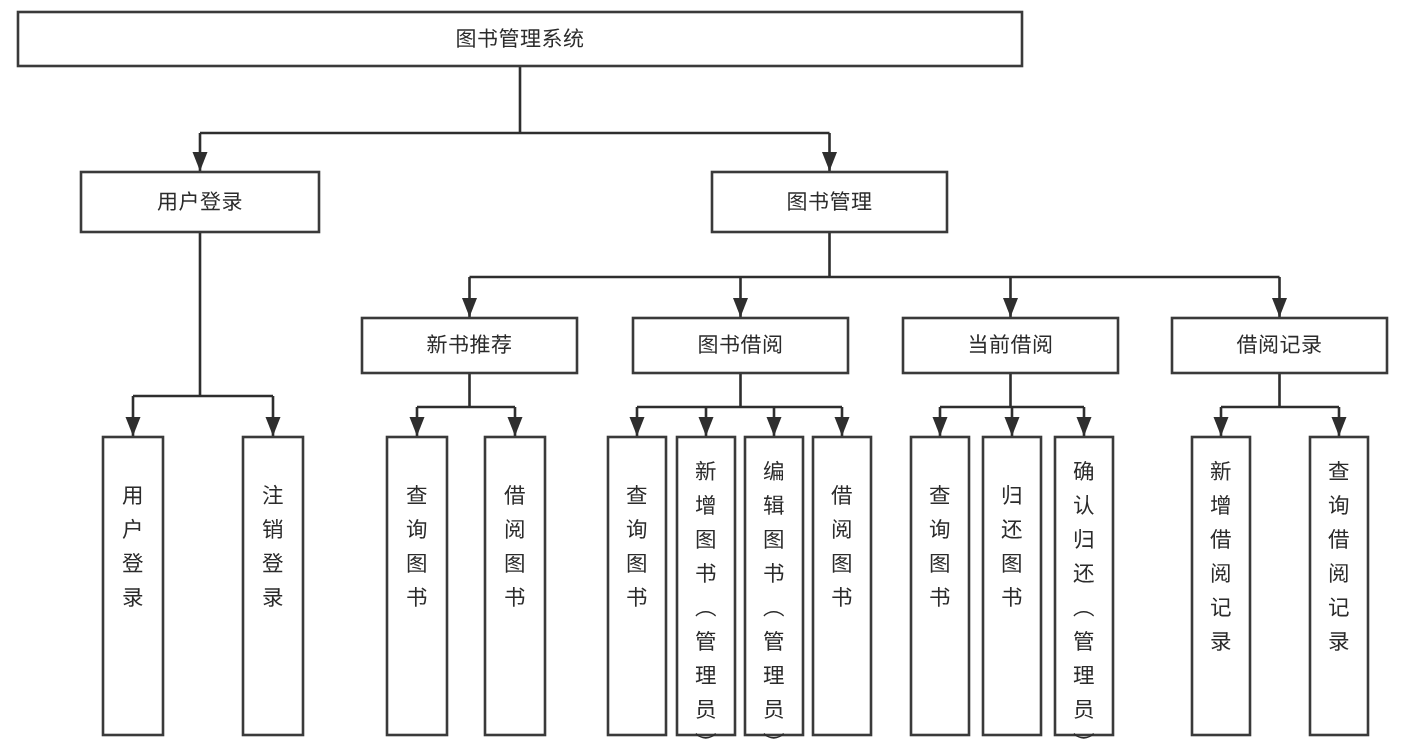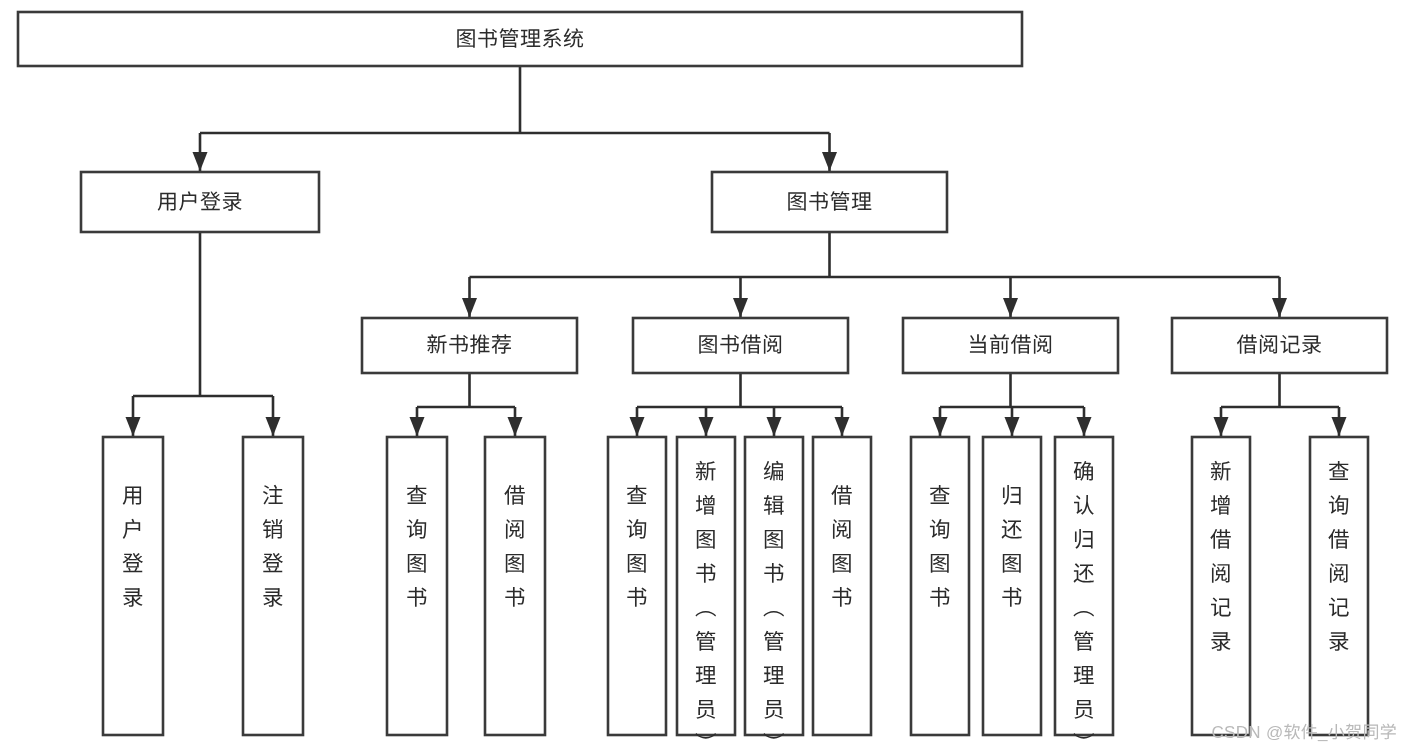--- a/index.html
+++ b/index.html
@@ -205,15 +205,14 @@
           <rect x="1192" y="437" width="58" height="298" class="node-box"></rect>
           <text x="1221" y="479" class="node-label-vertical"><tspan x="1221" dy="0">新</tspan><tspan x="1221" dy="34">增</tspan><tspan x="1221" dy="34">借</tspan><tspan x="1221" dy="34">阅</tspan><tspan x="1221" dy="34">记</tspan><tspan x="1221" dy="34">录</tspan></text>
         </g>
         <g>
           <rect x="1310" y="437" width="58" height="298" class="node-box"></rect>
           <text x="1339" y="479" class="node-label-vertical"><tspan x="1339" dy="0">查</tspan><tspan x="1339" dy="34">询</tspan><tspan x="1339" dy="34">借</tspan><tspan x="1339" dy="34">阅</tspan><tspan x="1339" dy="34">记</tspan><tspan x="1339" dy="34">录</tspan></text>
         </g>
       </g>
   </svg>
 
-  <div class="watermark">CSDN @软件_小贺同学</div>
 
 </div>
 
 </body></html>

